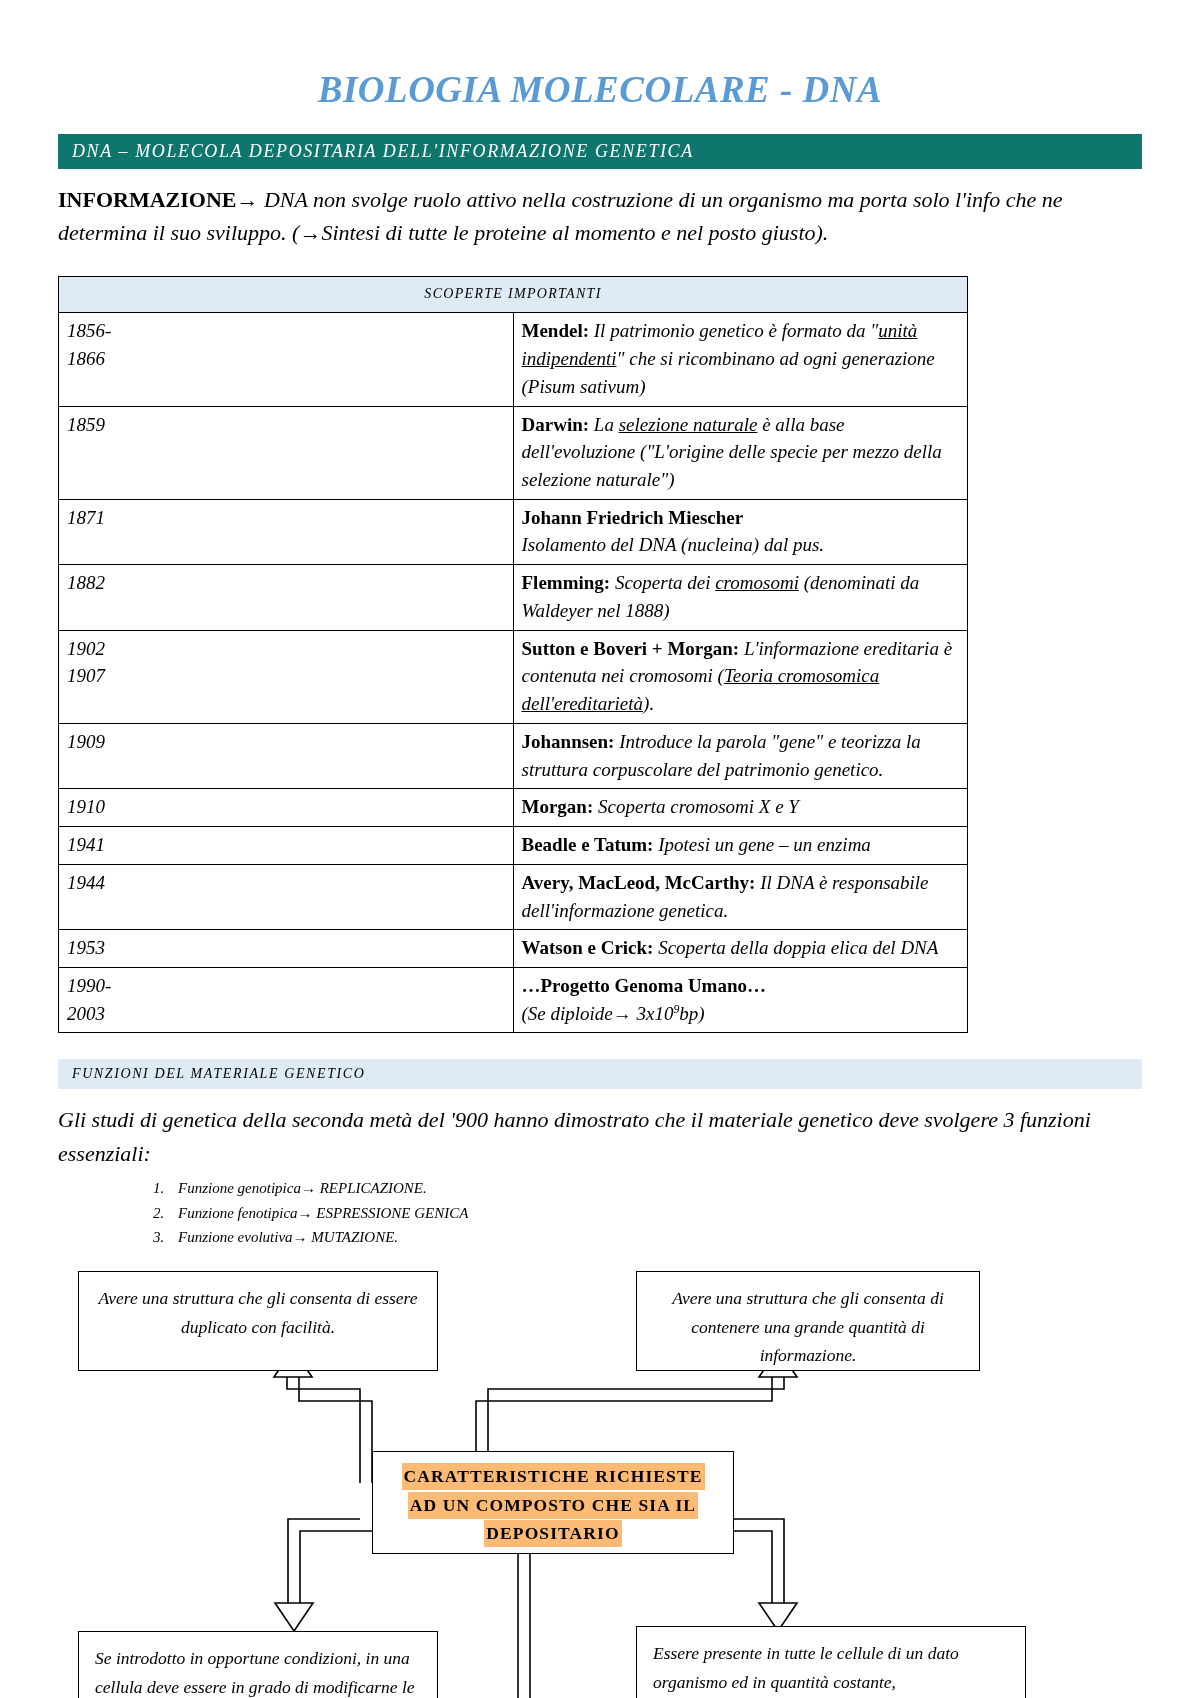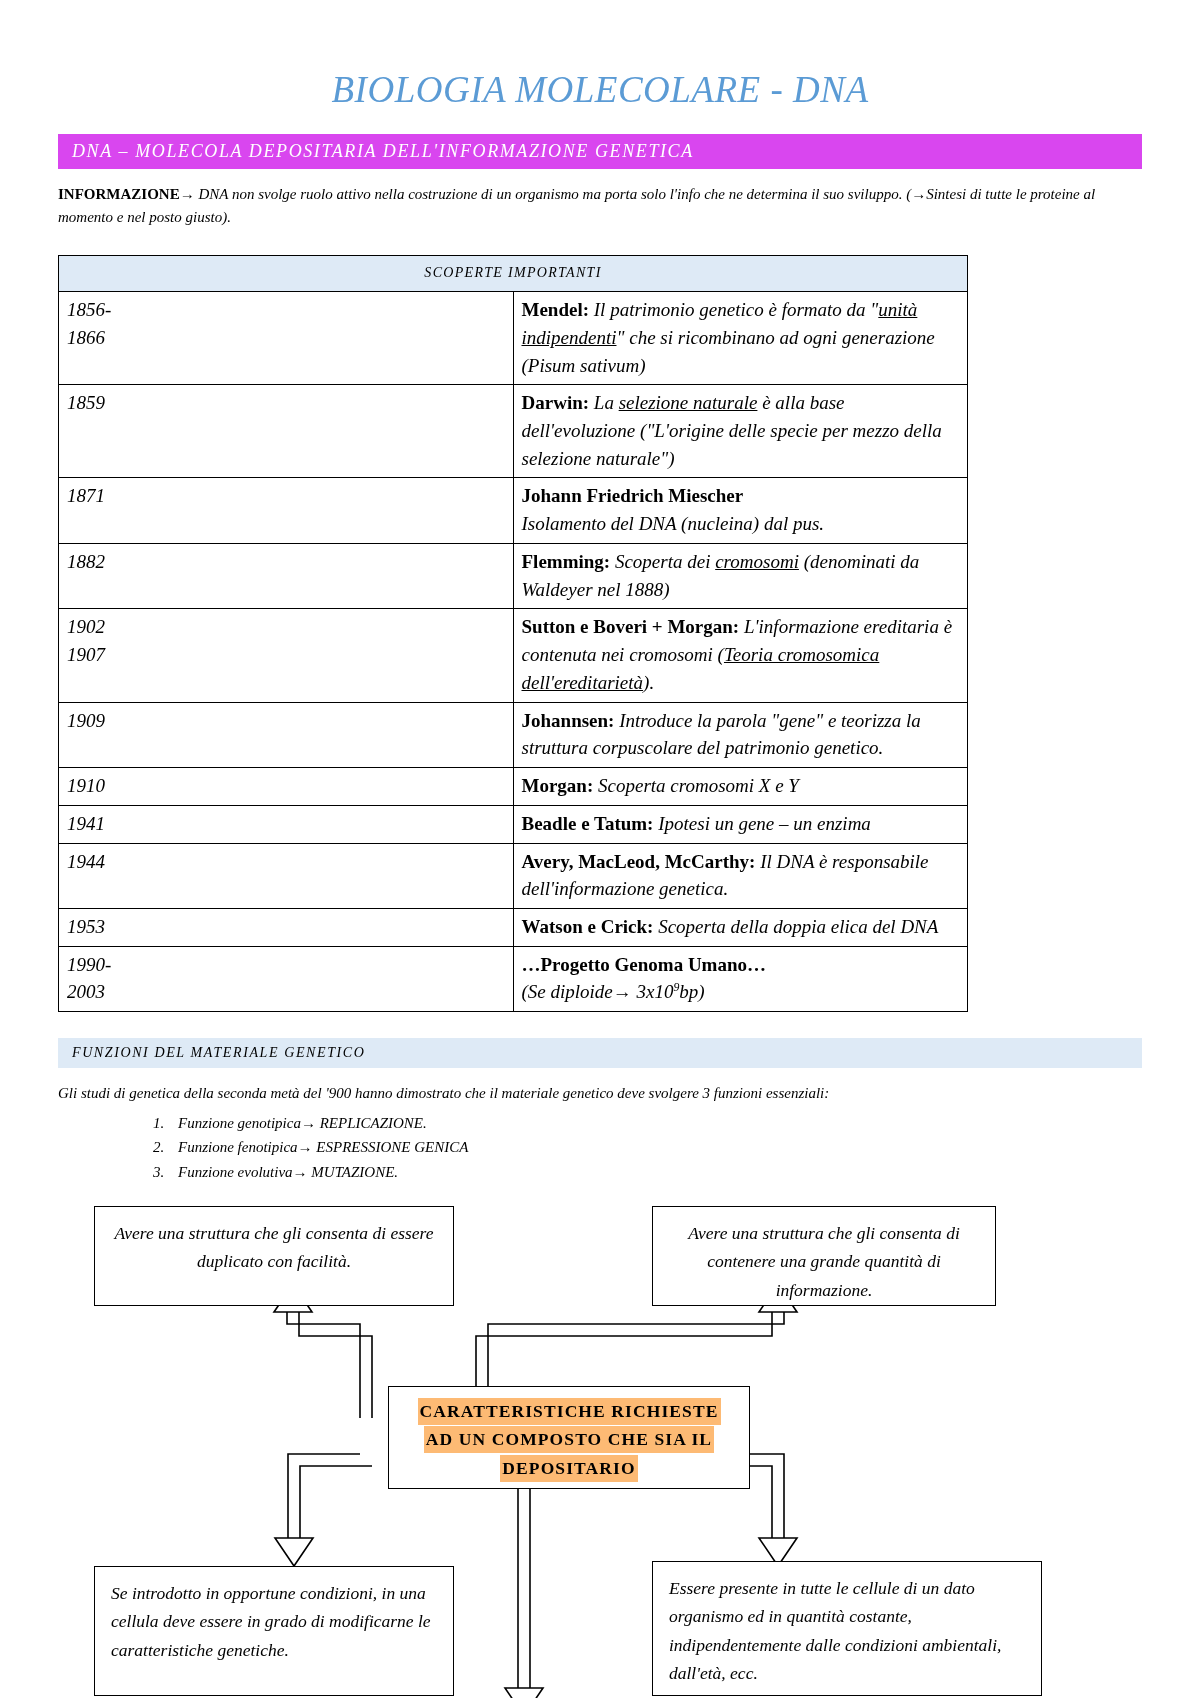--- a/index.html
+++ b/index.html
@@ -22,30 +22,30 @@
     box-sizing: border-box;
     padding: 0 58px;
   }
 
   
   .doc-title {
     text-align: center;
     color: #5B9BD5;
     font-size: 37px;
     font-style: italic;
-    font-weight: 400;
+    font-weight: 700;
     letter-spacing: 0.5px;
     margin: 0;
     padding-top: 68px;
     font-family: "Liberation Serif", "DejaVu Serif", serif;
   }
 
   
   .bar-heading {
-    background: #d946ef;
+    background: #0f766e;
     color: #ffffff;
     font-style: italic;
     font-size: 18px;
     letter-spacing: 1.6px;
     padding: 7px 14px;
     margin-top: 23px;
     box-sizing: border-box;
   }
   .bar-heading-light {
     background: #DEEAF6;
@@ -53,21 +53,21 @@
     font-style: italic;
     font-size: 14px;
     letter-spacing: 1.6px;
     padding: 7px 14px;
     margin-top: 26px;
     box-sizing: border-box;
   }
 
   
   .para {
-    font-size: 15px;
+    font-size: 22px;
     font-style: italic;
     line-height: 1.52;
     margin: 14px 0 0 0;
     text-align: left;
   }
   .para b {
     font-style: normal;
     font-weight: bold;
   }
   .arrow { font-style: normal; font-weight: bold; }
@@ -126,21 +126,20 @@
   }
   .dbox {
     position: absolute;
     border: 1.6px solid #000000;
     box-sizing: border-box;
     font-size: 17.5px;
     font-style: italic;
     line-height: 1.62;
     background: #ffffff;
     z-index: 3;
-    margin-left: 16px;
   }
   .dbox .inner {
     padding: 12px 16px;
   }
   .dbox.center {
     border: 1.8px solid #000000;
     text-align: center;
   }
   .dbox.center .inner { padding: 10px 14px; }
   .center-line {

